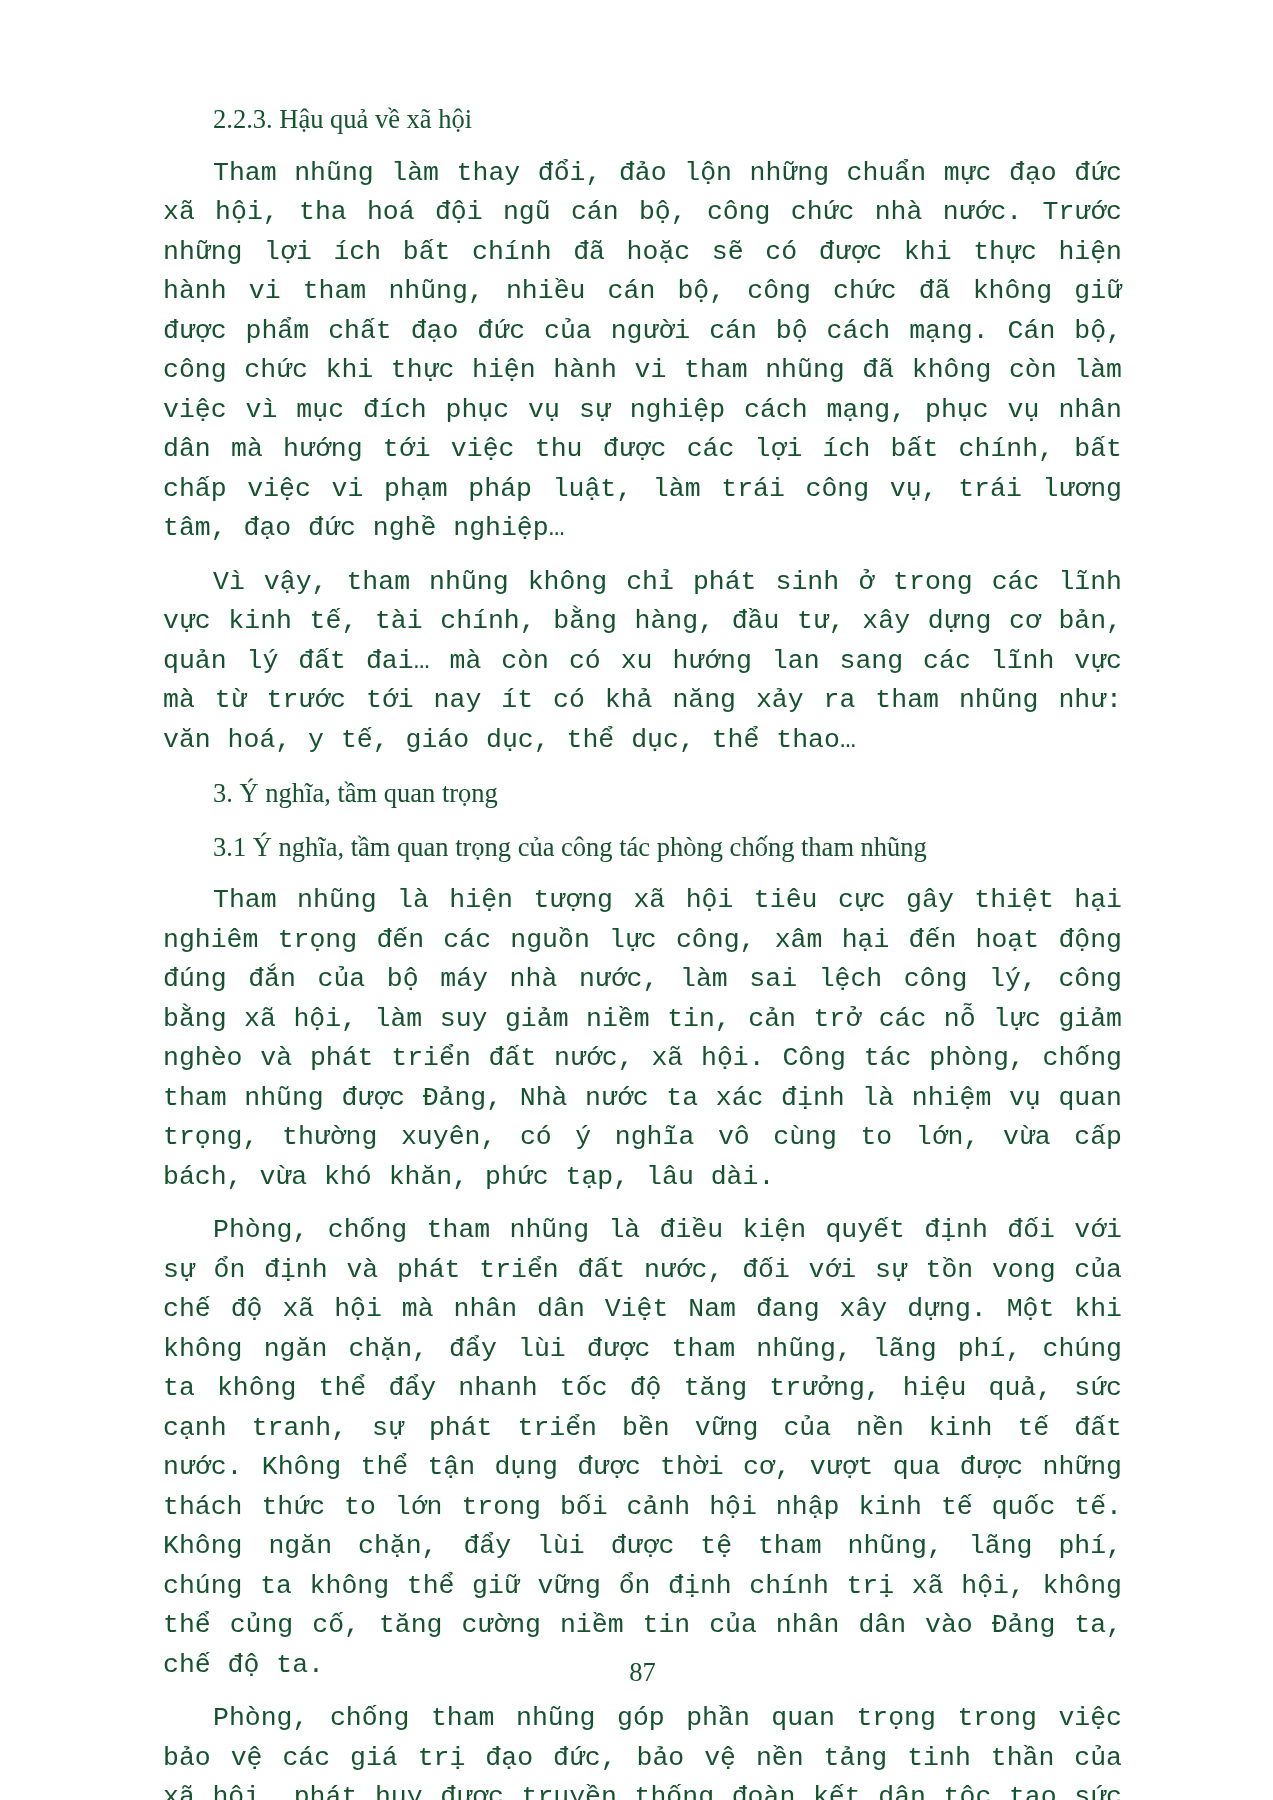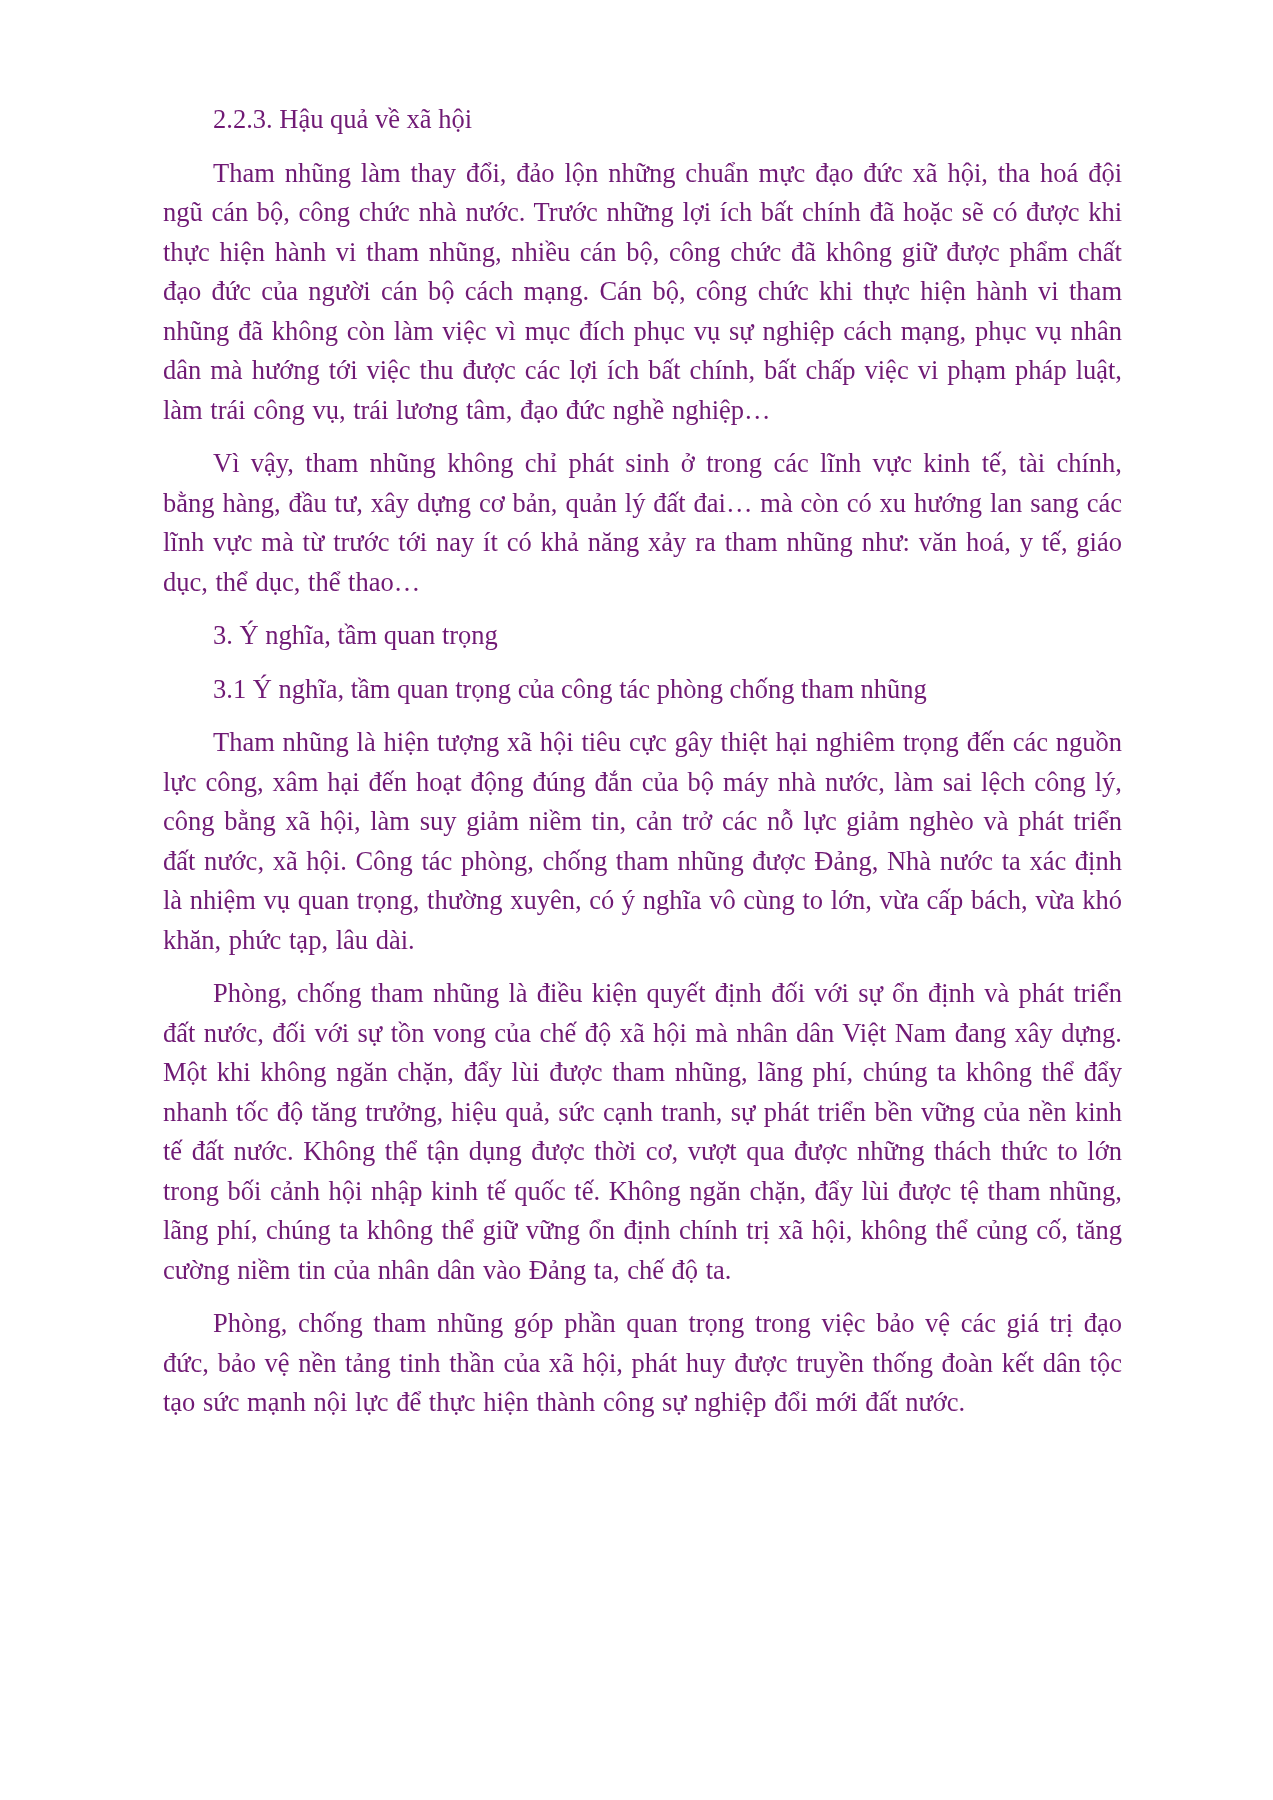--- a/index.html
+++ b/index.html
@@ -5,37 +5,38 @@
   html, body {
     margin: 0;
     padding: 0;
     background: #ffffff;
   }
   .page {
     position: relative;
     width: 1173px;
     height: 1800px;
     background: #ffffff;
-    color: #701a75;
+    color: #14532d;
     font-family: "Liberation Serif", "DejaVu Serif", serif;
     font-size: 26.5px;
     line-height: 39.5px;
     overflow: hidden;
   }
   .text-column {
     position: absolute;
     left: 163px;
     top: 100px;
     width: 959px;
   }
   .para {
     margin: 0 0 14px 0;
     text-align: justify;
     text-indent: 50px;
     word-spacing: 1px;
+    font-family: Liberation Mono, monospace;
   }
   .heading {
     margin: 0 0 14px 0;
     text-align: left;
     text-indent: 50px;
   }
   .page-number {
     position: absolute;
     left: 163px;
     width: 959px;
@@ -61,13 +62,14 @@
 
     <p class="para">Tham nhũng là hiện tượng xã hội tiêu cực gây thiệt hại nghiêm trọng đến các nguồn lực công, xâm hại đến hoạt động đúng đắn của bộ máy nhà nước, làm sai lệch công lý, công bằng xã hội, làm suy giảm niềm tin, cản trở các nỗ lực giảm nghèo và phát triển đất nước, xã hội. Công tác phòng, chống tham nhũng được Đảng, Nhà nước ta xác định là nhiệm vụ quan trọng, thường xuyên, có ý nghĩa vô cùng to lớn, vừa cấp bách, vừa khó khăn, phức tạp, lâu dài.</p>
 
     <p class="para">Phòng, chống tham nhũng là điều kiện quyết định đối với sự ổn định và phát triển đất nước, đối với sự tồn vong của chế độ xã hội mà nhân dân Việt Nam đang xây dựng. Một khi không ngăn chặn, đẩy lùi được tham nhũng, lãng phí, chúng ta không thể đẩy nhanh tốc độ tăng trưởng, hiệu quả, sức cạnh tranh, sự phát triển bền vững của nền kinh tế đất nước. Không thể tận dụng được thời cơ, vượt qua được những thách thức to lớn trong bối cảnh hội nhập kinh tế quốc tế. Không ngăn chặn, đẩy lùi được tệ tham nhũng, lãng phí, chúng ta không thể giữ vững ổn định chính trị xã hội, không thể củng cố, tăng cường niềm tin của nhân dân vào Đảng ta, chế độ ta.</p>
 
 
     <p class="para">Phòng, chống tham nhũng góp phần quan trọng trong việc bảo vệ các giá trị đạo đức, bảo vệ nền tảng tinh thần của xã hội, phát huy được truyền thống đoàn kết dân tộc tạo sức mạnh nội lực để thực hiện thành công sự nghiệp đổi mới đất nước.</p>
 
   </div>
 
+  <div class="page-number">87</div>
 </div>
 
 </body></html>

